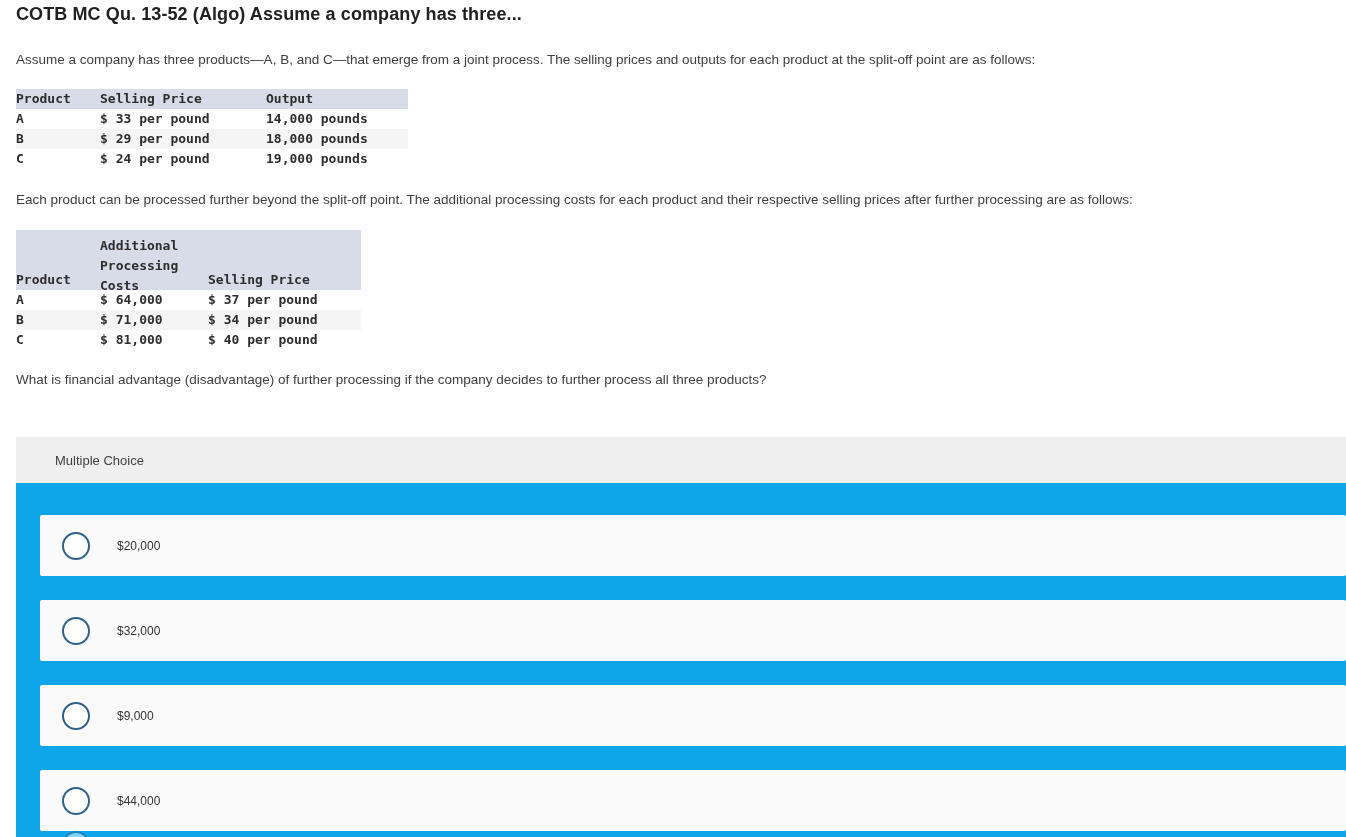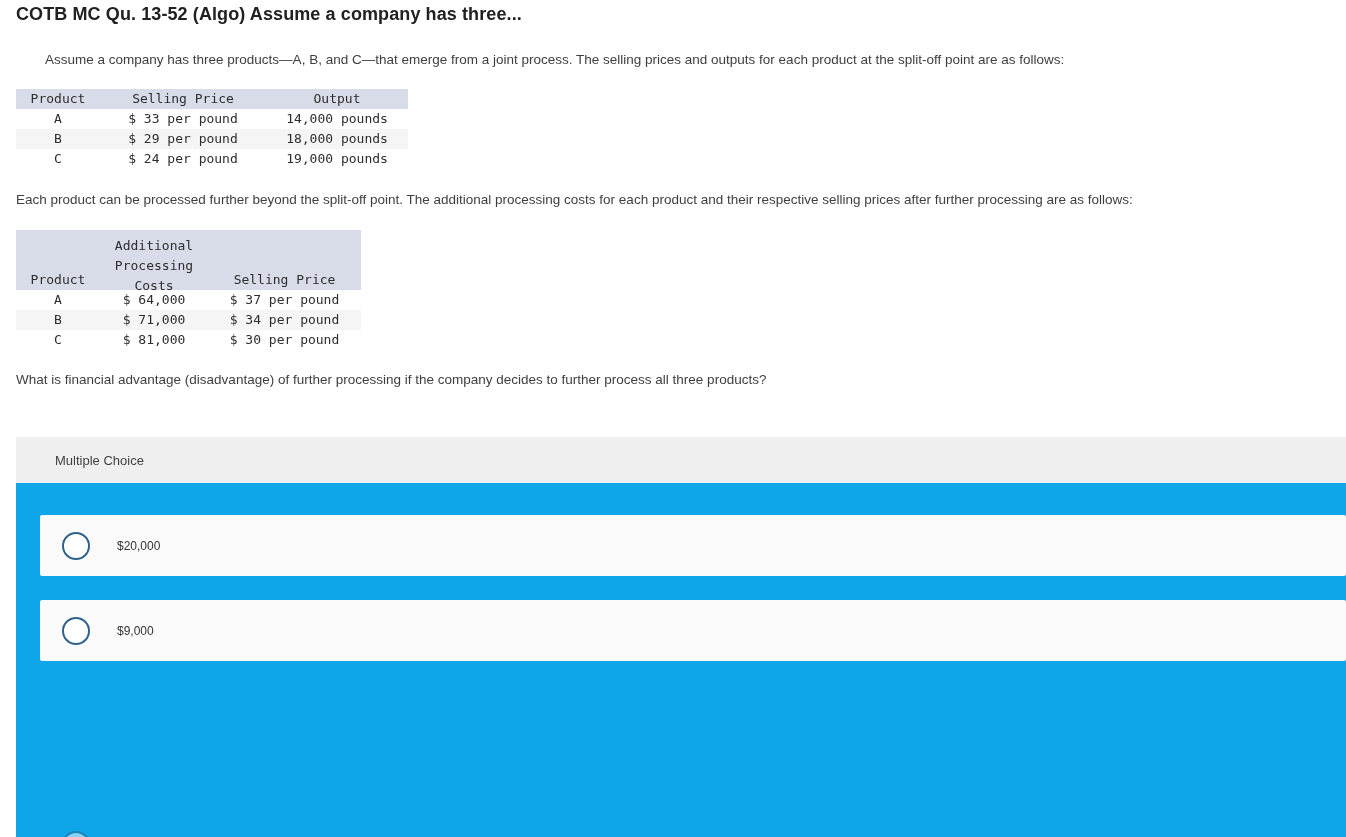--- a/index.html
+++ b/index.html
@@ -7,29 +7,29 @@
     width:1346px;height:837px;overflow:hidden;background:#ffffff;
     font-family:"Liberation Sans","DejaVu Sans",sans-serif;color:#3e3e3e;
     position:relative;
   }
   .abs{position:absolute;}
   #page-title{
     left:16px;top:4px;font-size:18px;font-weight:bold;color:#212121;
     letter-spacing:.1px;
   }
   .para{left:16px;font-size:13.5px;color:#3e3e3e;white-space:nowrap;}
-  #intro-para{top:52px;margin-left:29px;}
+  #intro-para{top:52px;}
   #further-para{top:192px;}
   #question-para{top:372px;}
 
   
   .qtable{font-family:"DejaVu Sans Mono","Liberation Mono",monospace;
           font-size:13px;color:#2d2d2d;}
   .trow{display:flex;}
-  .trow > div{height:20px;line-height:20px;text-align:center;}
+  .trow > div{height:20px;line-height:20px;font-weight:bold;}
   .thead{background:#d8dce8;}
   .alt{background:#f5f5f6;}
   #split-table{left:16px;top:89px;}
   #split-table .c1{width:84px;}
   #split-table .c2{width:166px;}
   #split-table .c3{width:142px;}
   #further-table{left:16px;top:230px;}
   #further-table .c1{width:84px;}
   #further-table .c2{width:108px;}
   #further-table .c3{width:153px;}
@@ -109,34 +109,42 @@
     <div class="c3">$ 37 per pound</div>
   </div>
   <div class="trow alt">
     <div class="c1">B</div>
     <div class="c2">$ 71,000</div>
     <div class="c3">$ 34 per pound</div>
   </div>
   <div class="trow">
     <div class="c1">C</div>
     <div class="c2">$ 81,000</div>
-    <div class="c3">$ 30 per pound</div>
+    <div class="c3">$ 40 per pound</div>
   </div>
 </div>
 
 <div class="abs para" id="question-para">What is financial advantage (disadvantage) of further processing if the company decides to further process all three products?</div>
 
 <div class="abs" id="mc-section">
   <div id="mc-header">
     <span>Multiple Choice</span>
   </div>
   <div id="mc-options">
     <div class="option-card">
       <div class="radio"></div>
       <div class="option-label">$20,000</div>
     </div>
     <div class="option-card">
       <div class="radio"></div>
+      <div class="option-label">$32,000</div>
+    </div>
+    <div class="option-card">
+      <div class="radio"></div>
       <div class="option-label">$9,000</div>
+    </div>
+    <div class="option-card">
+      <div class="radio"></div>
+      <div class="option-label">$44,000</div>
     </div>
   </div>
   <div id="peek-radio"></div>
 </div>
 
 </body></html>

